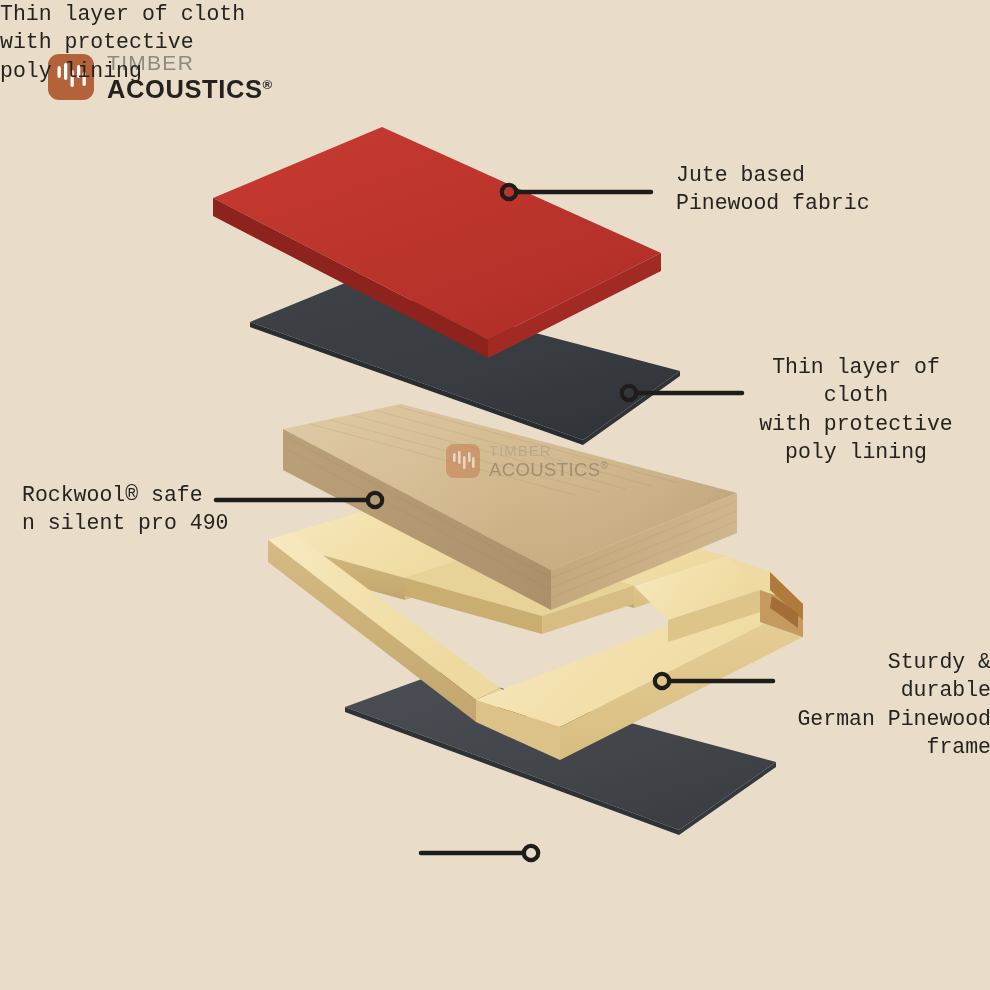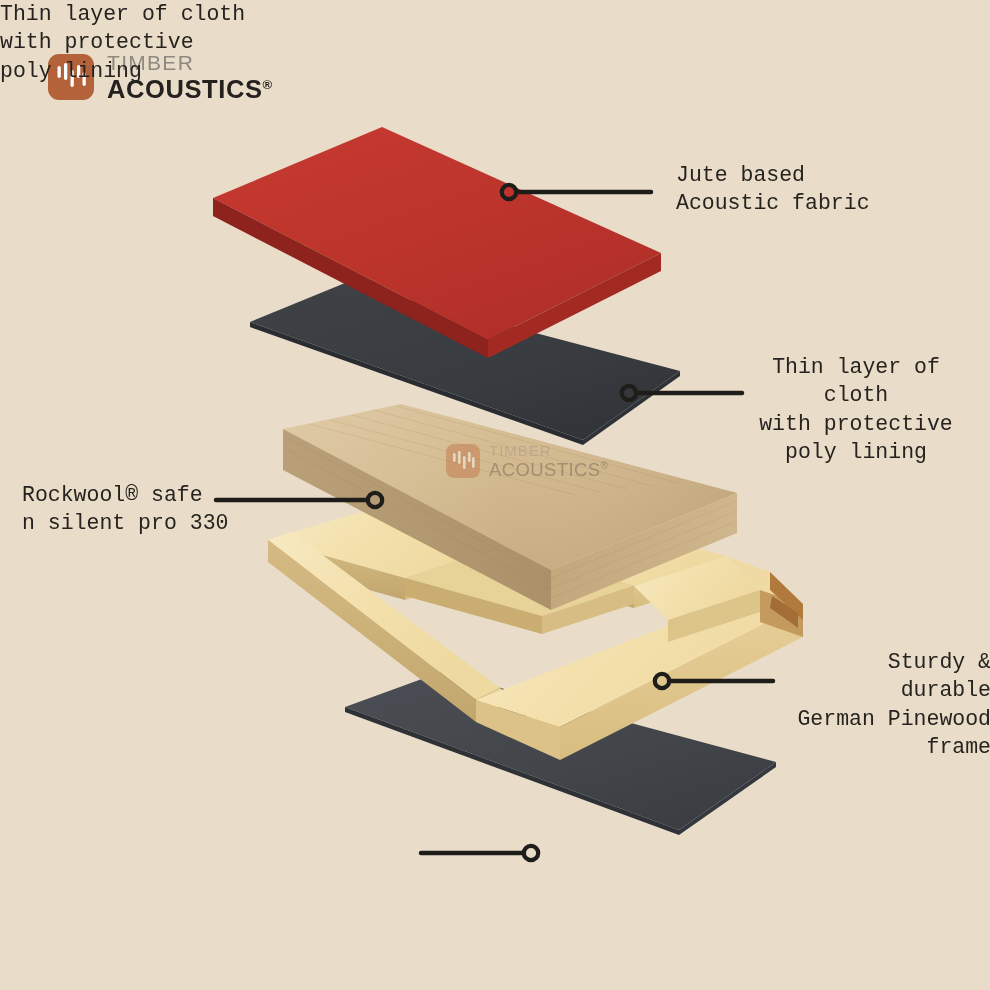--- a/index.html
+++ b/index.html
@@ -281,28 +281,28 @@
         <rect x="34.5" y="18" width="3.3" height="14" rx="1.65" fill="#fff"></rect>
       </svg>
     </span>
     <span id="brand-words">
       <span id="brand-line1">TIMBER</span>
       <span id="brand-line2"><span>ACOUSTICS</span><span class="reg">®</span></span>
     </span>
   </div>
 
   <div class="callout" id="label-fabric">Jute based
-Acoustic fabric</div>
+Pinewood fabric</div>
 
   <div class="callout" id="label-cloth-top">Thin layer of cloth
 with protective
 poly lining</div>
 
   <div class="callout" id="label-rockwool">Rockwool® safe
-n silent pro 330</div>
+n silent pro 490</div>
 
   <div class="callout" id="label-frame">Sturdy &amp; durable
 German Pinewood
 frame</div>
 
   <div class="callout" id="label-cloth-bottom">Thin layer of cloth
 with protective
 poly lining</div>
 
 </div>

